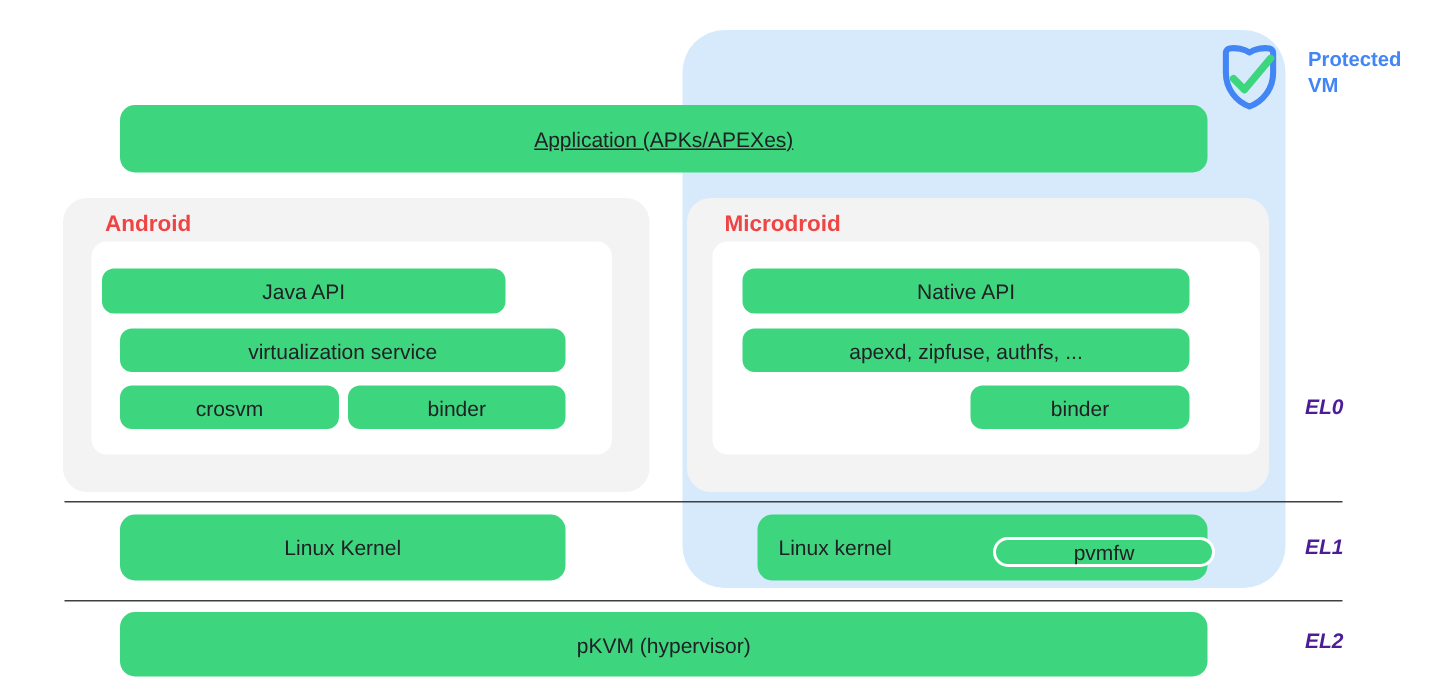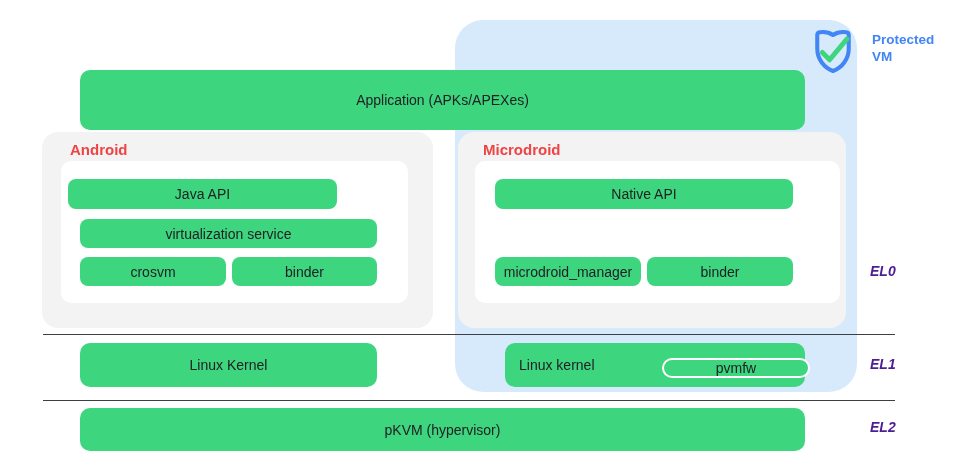--- a/index.html
+++ b/index.html
@@ -20,21 +20,21 @@
   .pvm-box{
     left:455px;top:20px;width:402px;height:372px;
     background:var(--blue_bg);border-radius:28px;
   }
   .bar{
     background:var(--green);border-radius:8px;
     display:flex;align-items:center;justify-content:center;
     font-size:14px;color:var(--text);line-height:1;
   }
   .bar.left-text{justify-content:flex-start;padding-left:14px;}
-  .app-bar{left:80px;top:70px;width:725px;height:60px;border-radius:10px;}
+  .app-bar{left:80px;top:70px;width:725px;height:45px;border-radius:10px;text-decoration:underline;}
   .group-box{background:var(--gray_bg);border-radius:16px;}
   .android-box{left:42px;top:132px;width:391px;height:196px;}
   .micro-box{left:458px;top:132px;width:388px;height:196px;}
   .group-title{font-size:15px;font-weight:bold;color:#ef4444;}
   .android-title{left:70px;top:141px;}
   .micro-title{left:483px;top:141px;}
   .white-box{background:#ffffff;border-radius:10px;}
   .android-white{left:61px;top:161px;width:347px;height:142px;}
   .micro-white{left:475px;top:161px;width:365px;height:142px;}
   .b-java{left:68px;top:179px;width:269px;height:30px;}
@@ -90,21 +90,21 @@
   <div class="abs white-box android-white"></div>
   <div class="abs bar b-java">Java API</div>
   <div class="abs bar b-virt">virtualization service</div>
   <div class="abs bar b-crosvm">crosvm</div>
   <div class="abs bar b-binder-a">binder</div>
 
   <div class="abs group-box micro-box"></div>
   <div class="abs group-title micro-title">Microdroid</div>
   <div class="abs white-box micro-white"></div>
   <div class="abs bar b-native">Native API</div>
-  <div class="abs bar b-mmgr">microdroid_manager</div>
+  <div class="abs bar b-apexd">apexd, zipfuse, authfs, ...</div>
   <div class="abs bar b-binder-m">binder</div>
 
   <div class="abs bar b-linux-host">Linux Kernel</div>
   <div class="abs bar left-text b-linux-guest">Linux kernel</div>
   <div class="abs bar b-pvmfw">pvmfw</div>
 
   <div class="abs bar b-pkvm">pKVM (hypervisor)</div>
 
   <div class="abs el-label el0">EL0</div>
   <div class="abs el-label el1">EL1</div>

